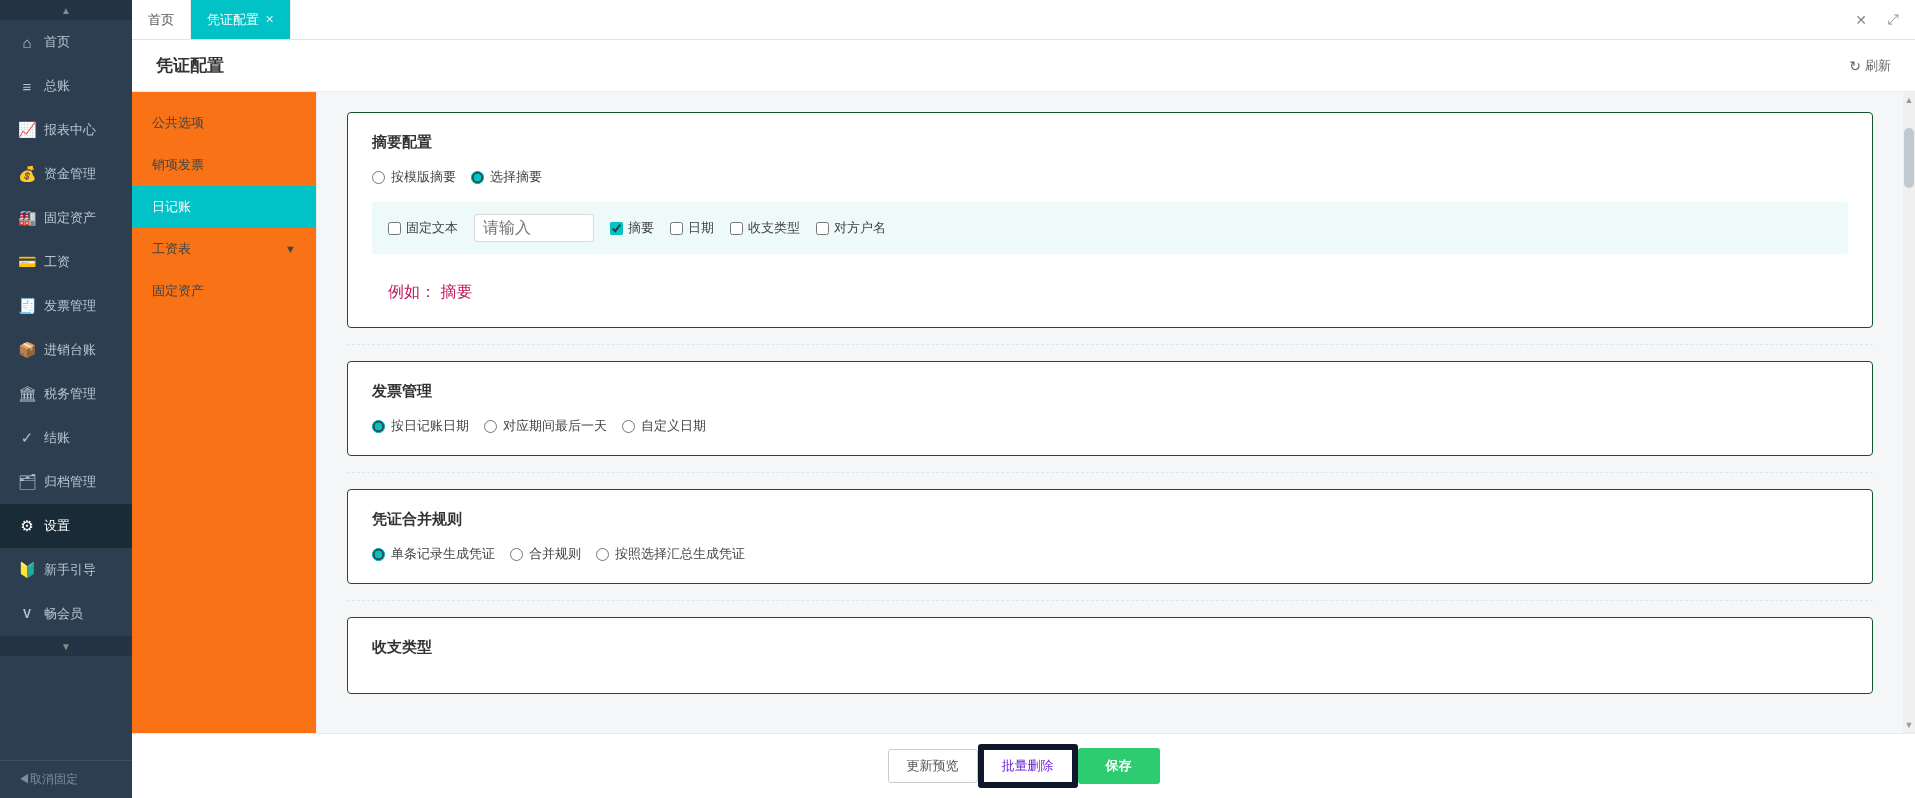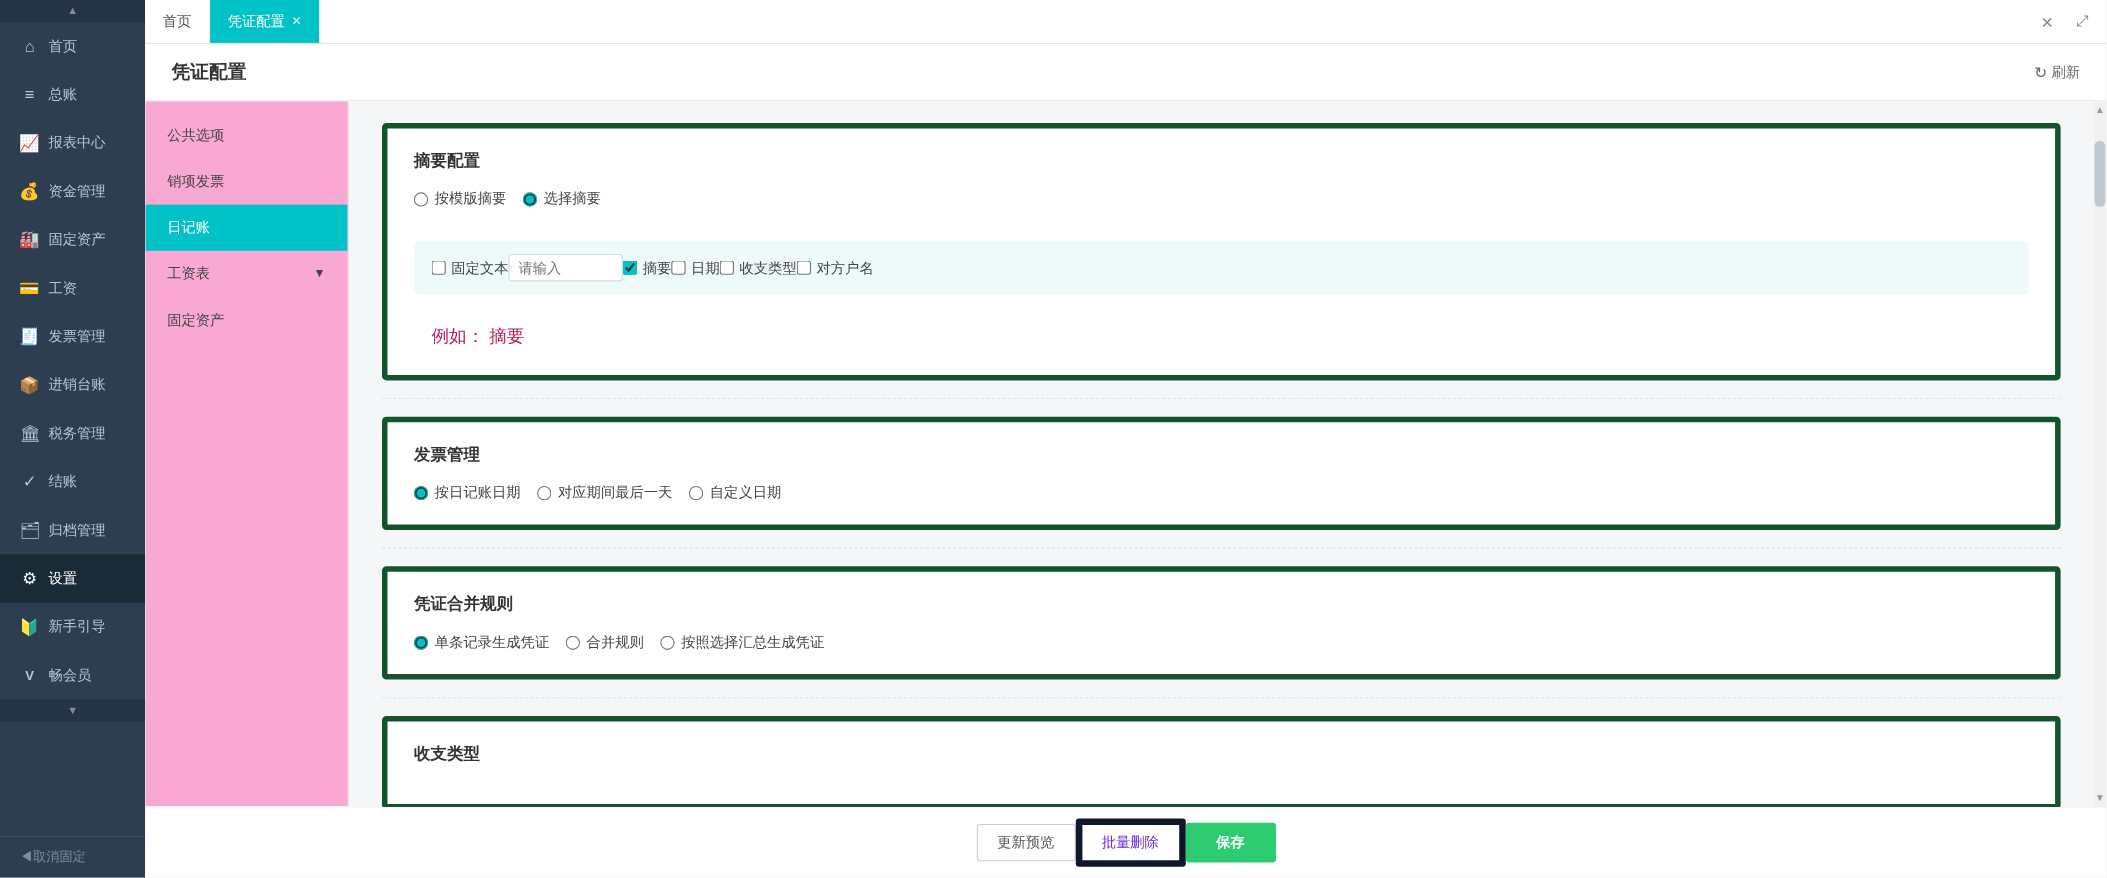--- a/index.html
+++ b/index.html
@@ -142,21 +142,21 @@
     
     .content-layout {
       display: flex;
       flex: 1;
       overflow: hidden;
     }
 
     
     .left-nav {
       width: 185px;
-      background: #f9a8d4;
+      background: #f97316;
       border-right: 1px solid #e8eaed;
       padding: 10px 0;
       flex-shrink: 0;
       overflow-y: auto;
     }
     .left-nav-item {
       padding: 12px 20px;
       cursor: pointer;
       color: #444;
       font-size: 13px;
@@ -174,21 +174,21 @@
       flex: 1;
       overflow-y: auto;
       padding: 20px 30px;
       background: #f5f6f8;
       position: relative;
     }
 
     
     .section {
       background: #fff;
-      border: 5px solid #14532d;
+      border: 1px solid #14532d;
       border-radius: 4px;
       padding: 20px 24px;
       margin-bottom: 16px;
     }
     .section-title {
       font-size: 15px;
       font-weight: bold;
       color: #333;
       margin-bottom: 16px;
     }
@@ -214,45 +214,46 @@
     }
     .radio-item input[type="radio"] {
       accent-color: #00c2c7;
       cursor: pointer;
     }
 
     
     .checkbox-row {
       display: flex;
       align-items: center;
+      gap: 16px;
       background: #eef9fa;
       padding: 12px 16px;
       border-radius: 4px;
-      margin-top: 29px;
+      margin-top: 16px;
       flex-wrap: wrap;
     }
     .checkbox-item {
       display: flex;
       align-items: center;
       gap: 5px;
       cursor: pointer;
       font-size: 13px;
       color: #444;
     }
     .checkbox-item input[type="checkbox"] {
       accent-color: #00c2c7;
       cursor: pointer;
     }
     .text-input {
       border: 1px solid #d9d9d9;
       border-radius: 3px;
       padding: 4px 8px;
-      font-size: 13px;
+      font-size: 16px;
       color: #999;
-      width: 104px;
+      width: 120px;
       outline: none;
     }
     .example-text {
       color: #be185d;
       font-size: 16px;
       margin-top: 24px;
       padding: 4px 16px;
     }
 
     

